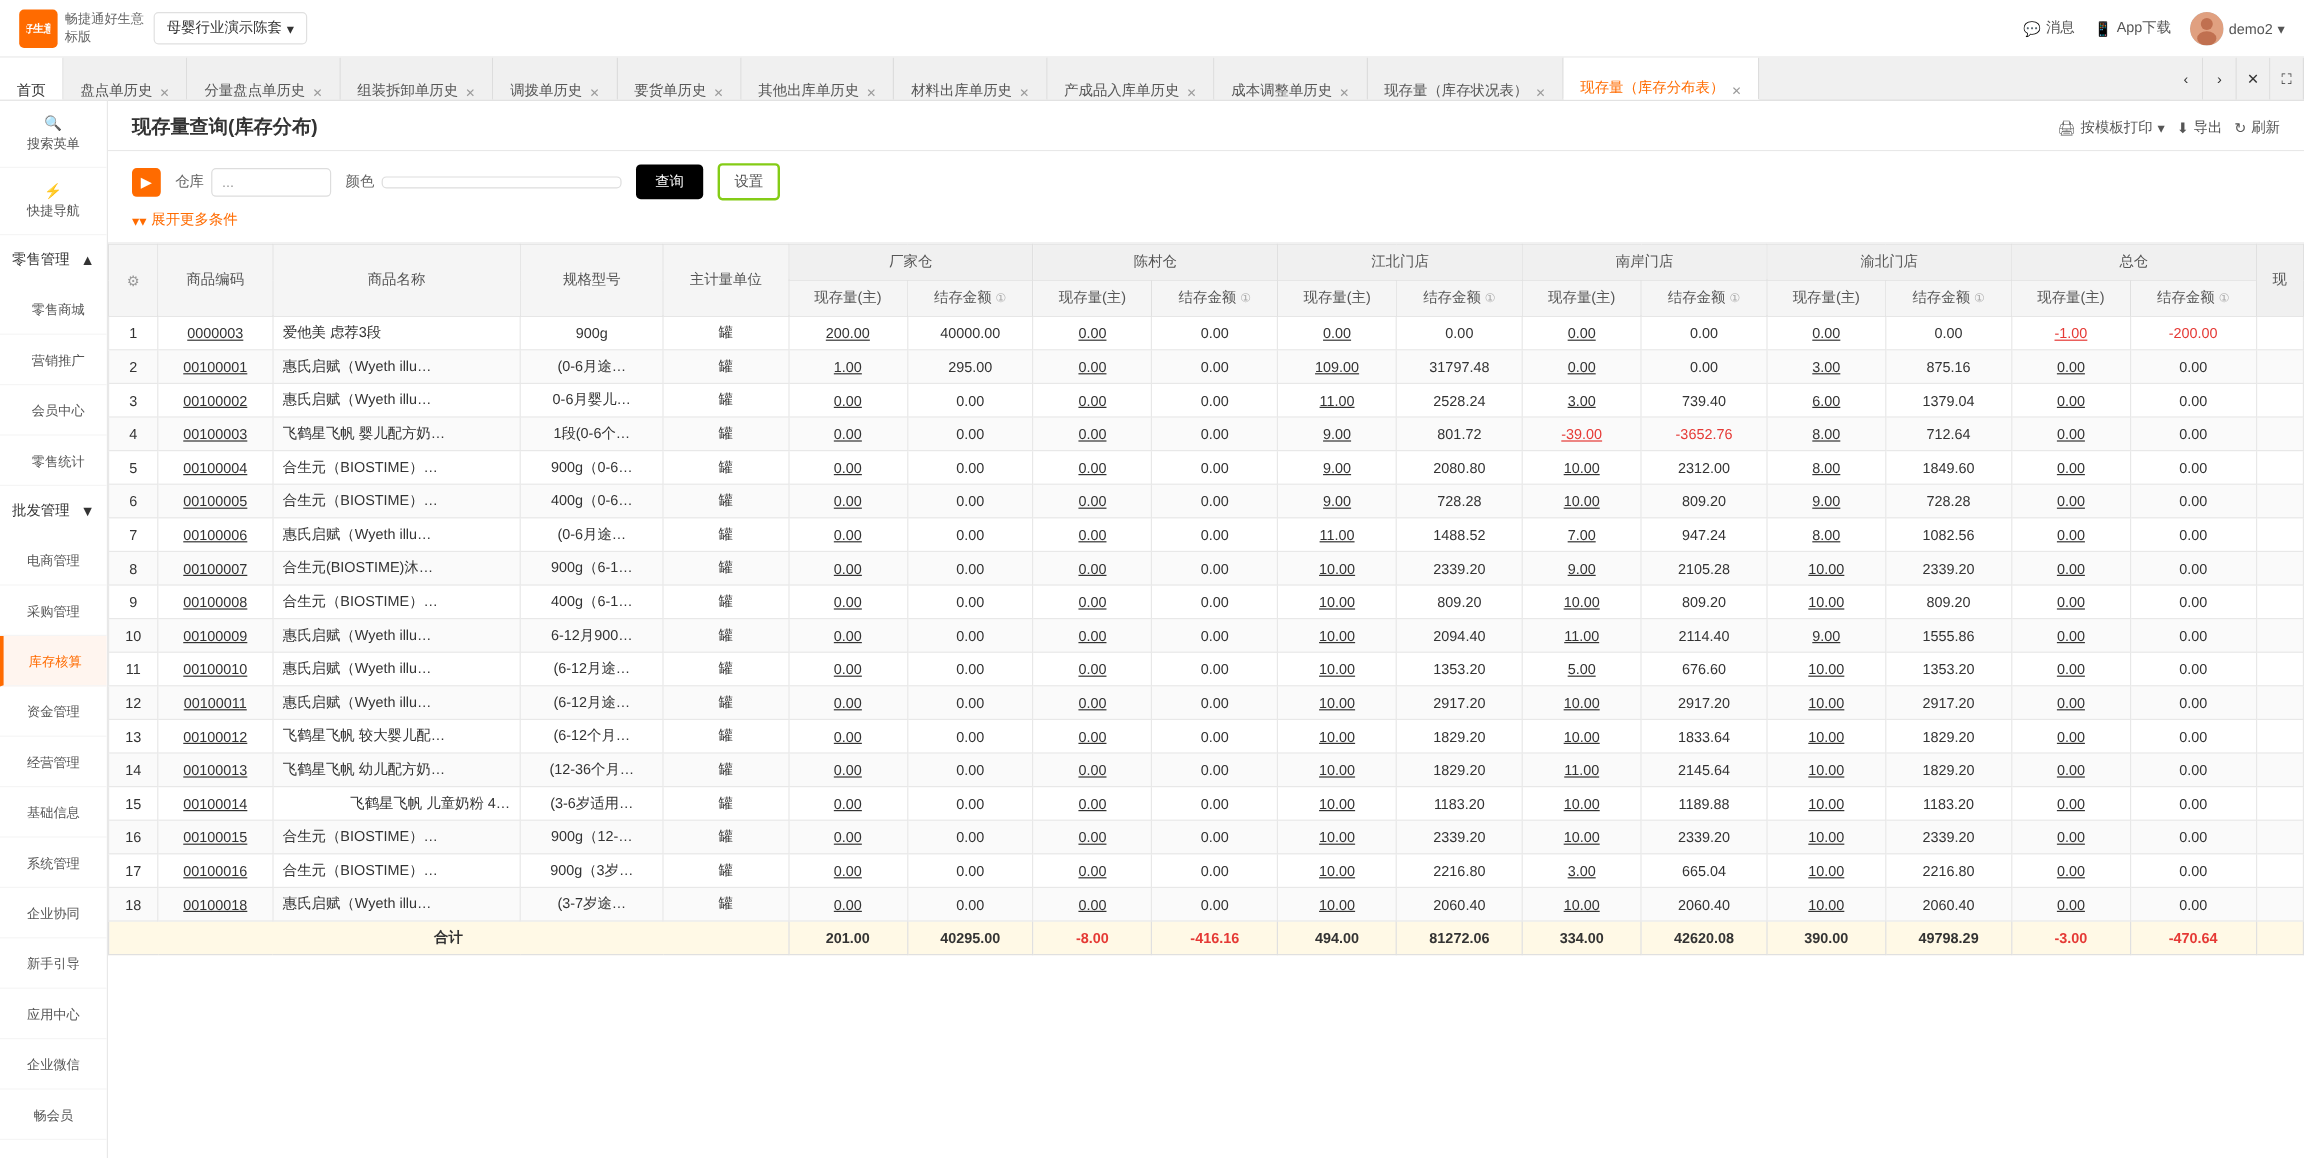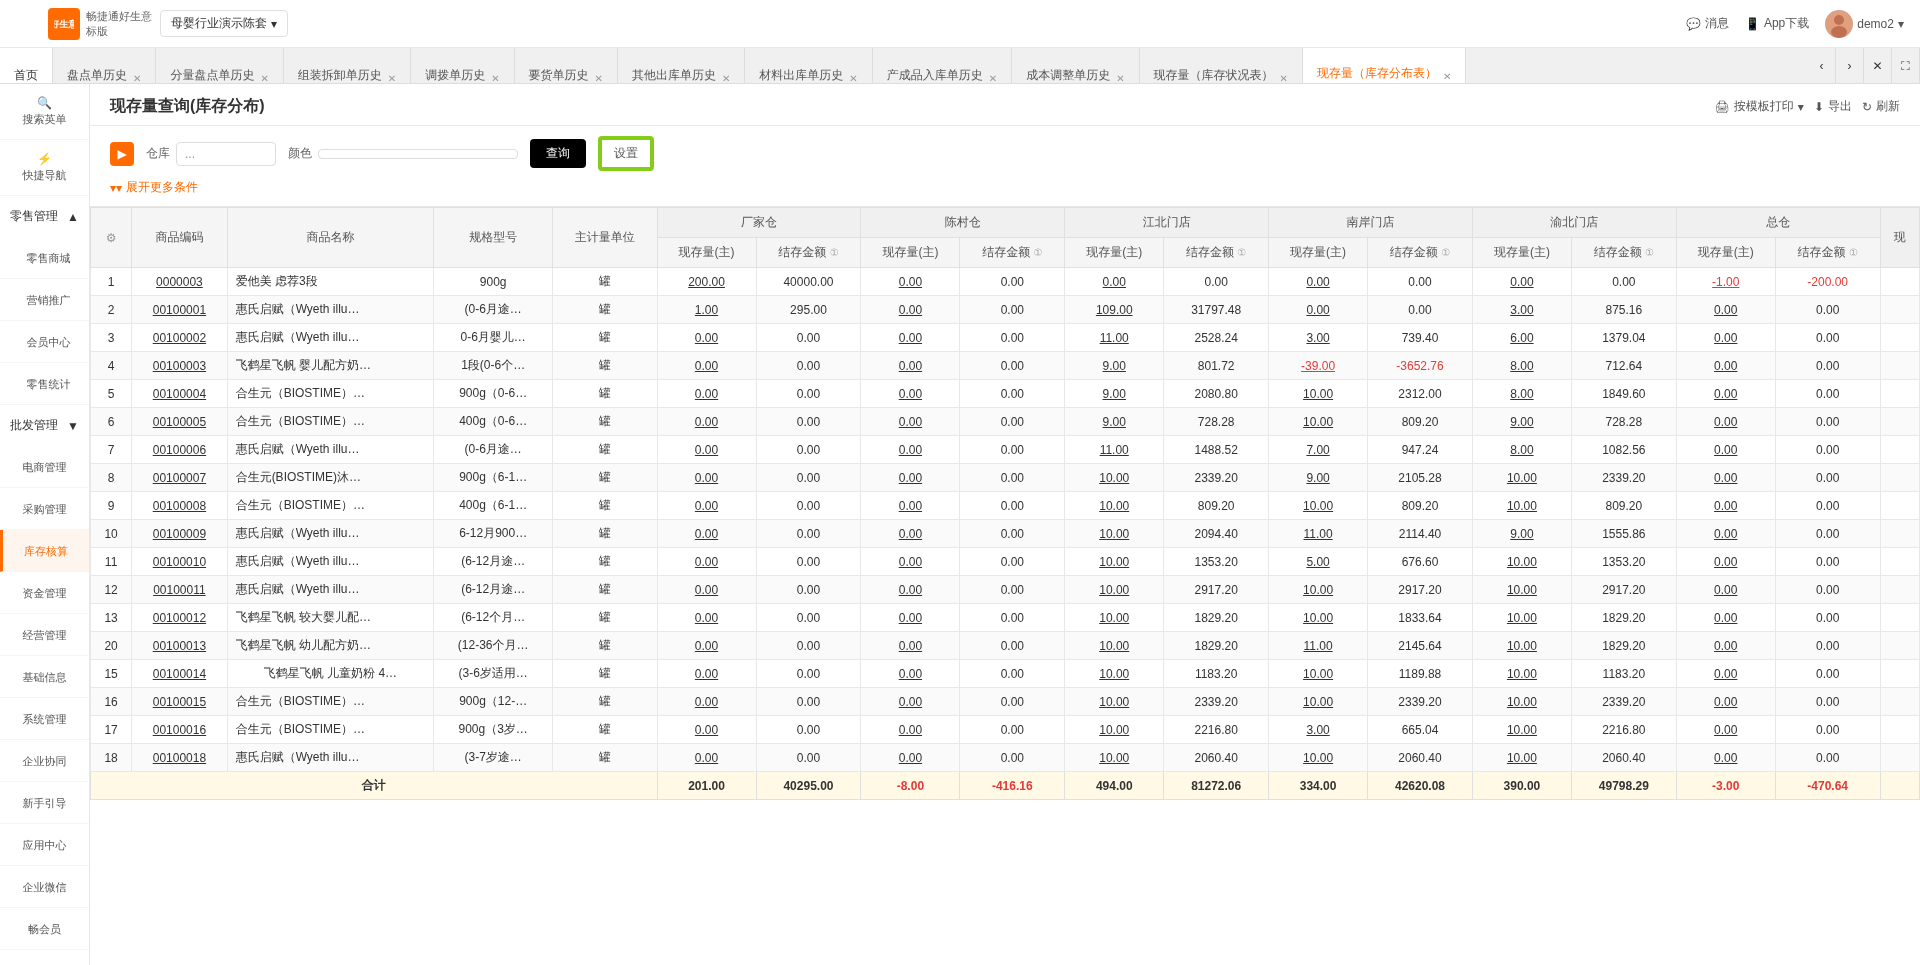--- a/index.html
+++ b/index.html
@@ -1,20 +1,20 @@
 <!DOCTYPE html>
 <html><head>
   <meta charset="utf-8">
   <style>
     * { box-sizing: border-box; margin: 0; padding: 0; }
     body { font-family: 'Microsoft YaHei', Arial, sans-serif; font-size: 12px; background: #f5f5f5; color: #333; overflow: hidden; }
     
     
     .top-bar { height: 48px; background: #fff; display: flex; align-items: center; justify-content: space-between; padding: 0 16px; border-bottom: 1px solid #e8e8e8; }
-    .top-bar-left { display: flex; align-items: center; gap: 8px; margin-left: 32px; }
+    .top-bar-left { display: flex; align-items: center; gap: 8px; }
     .logo-area { display: flex; align-items: center; gap: 6px; }
     .logo-icon { width: 32px; height: 32px; background: #ff6b00; border-radius: 4px; display: flex; align-items: center; justify-content: center; color: white; font-size: 10px; font-weight: bold; }
     .logo-text { font-size: 11px; color: #666; line-height: 1.3; }
     .industry-selector { display: flex; align-items: center; gap: 4px; border: 1px solid #e0e0e0; border-radius: 4px; padding: 4px 10px; cursor: pointer; background: #fff; font-size: 12px; }
     .top-bar-right { display: flex; align-items: center; gap: 16px; }
     .top-right-item { display: flex; align-items: center; gap: 4px; cursor: pointer; color: #555; font-size: 12px; }
     .avatar { width: 28px; height: 28px; border-radius: 50%; background: #ccc; overflow: hidden; display: flex; align-items: center; justify-content: center; }
     
     
     .tab-bar { height: 36px; background: #f0f0f0; display: flex; align-items: center; overflow: hidden; border-bottom: 1px solid #ddd; }
@@ -46,21 +46,21 @@
     
     
     .filter-area { background: #fff; padding: 10px 20px; border-bottom: 1px solid #e8e8e8; }
     .filter-row { display: flex; align-items: center; gap: 12px; flex-wrap: wrap; }
     .filter-item { display: flex; align-items: center; gap: 6px; }
     .filter-label { font-size: 12px; color: #666; white-space: nowrap; }
     .filter-input { border: 1px solid #ddd; border-radius: 4px; padding: 4px 8px; font-size: 12px; color: #333; background: #fff; min-width: 80px; }
     .filter-input-long { min-width: 400px; color: #333; font-size: 12px; }
     .expand-btn { color: #ff6b00; cursor: pointer; font-size: 12px; display: flex; align-items: center; gap: 4px; }
     .orange-btn { background: #000000; color: white; border: none; border-radius: 4px; padding: 6px 16px; font-size: 12px; cursor: pointer; }
-    .outline-btn { background: white; color: #555; border: 4px solid #84cc16; border-radius: 4px; padding: 5px 12px; font-size: 12px; cursor: pointer; }
+    .outline-btn { background: white; color: #555; border: 2px solid #84cc16; border-radius: 4px; padding: 5px 12px; font-size: 12px; cursor: pointer; }
     .toggle-arrow { width: 24px; height: 24px; background: #ff6b00; color: white; border-radius: 4px; display: flex; align-items: center; justify-content: center; cursor: pointer; font-size: 12px; }
     
     
     .table-container { flex: 1; overflow: auto; background: #fff; margin: 0; }
     table { width: 100%; border-collapse: collapse; font-size: 12px; }
     thead th { background: #f5f5f5; border: 1px solid #e0e0e0; padding: 6px 8px; text-align: center; white-space: nowrap; font-weight: normal; color: #555; position: sticky; top: 0; z-index: 2; }
     thead th.group-header { background: #f0f0f0; font-weight: 500; }
     tbody td { border: 1px solid #e8e8e8; padding: 5px 8px; text-align: center; white-space: nowrap; }
     tbody tr.row-even { background: #fafafa; }
     .underline-num { text-decoration: underline; color: #333; cursor: pointer; }
@@ -580,21 +580,21 @@
     <td>1829.20</td>
     <td><span class="underline-num">10.00</span></td>
     <td style="color:inherit;">1833.64</td>
     <td><span class="underline-num">10.00</span></td>
     <td>1829.20</td>
     <td><span class="underline-num">0.00</span></td>
     <td style="color:inherit;">0.00</td>
     <td></td>
   </tr>
             <tr class="row-even">
-    <td>20</td>
+    <td>14</td>
     <td><span class="underline-num">00100013</span></td>
     <td style="text-align:left;">飞鹤星飞帆 幼儿配方奶…</td>
     <td>(12-36个月…</td>
     <td>罐</td>
     <td><span class="underline-num">0.00</span></td>
     <td>0.00</td>
     <td><span class="underline-num">0.00</span></td>
     <td>0.00</td>
     <td><span class="underline-num">10.00</span></td>
     <td>1829.20</td>
@@ -602,21 +602,21 @@
     <td style="color:inherit;">2145.64</td>
     <td><span class="underline-num">10.00</span></td>
     <td>1829.20</td>
     <td><span class="underline-num">0.00</span></td>
     <td style="color:inherit;">0.00</td>
     <td></td>
   </tr>
             <tr>
     <td>15</td>
     <td><span class="underline-num">00100014</span></td>
-    <td style="text-align:center;">飞鹤星飞帆 儿童奶粉 4…</td>
+    <td style="text-align:right;">飞鹤星飞帆 儿童奶粉 4…</td>
     <td>(3-6岁适用…</td>
     <td>罐</td>
     <td><span class="underline-num">0.00</span></td>
     <td>0.00</td>
     <td><span class="underline-num">0.00</span></td>
     <td>0.00</td>
     <td><span class="underline-num">10.00</span></td>
     <td>1183.20</td>
     <td><span class="underline-num">10.00</span></td>
     <td style="color:inherit;">1189.88</td>

